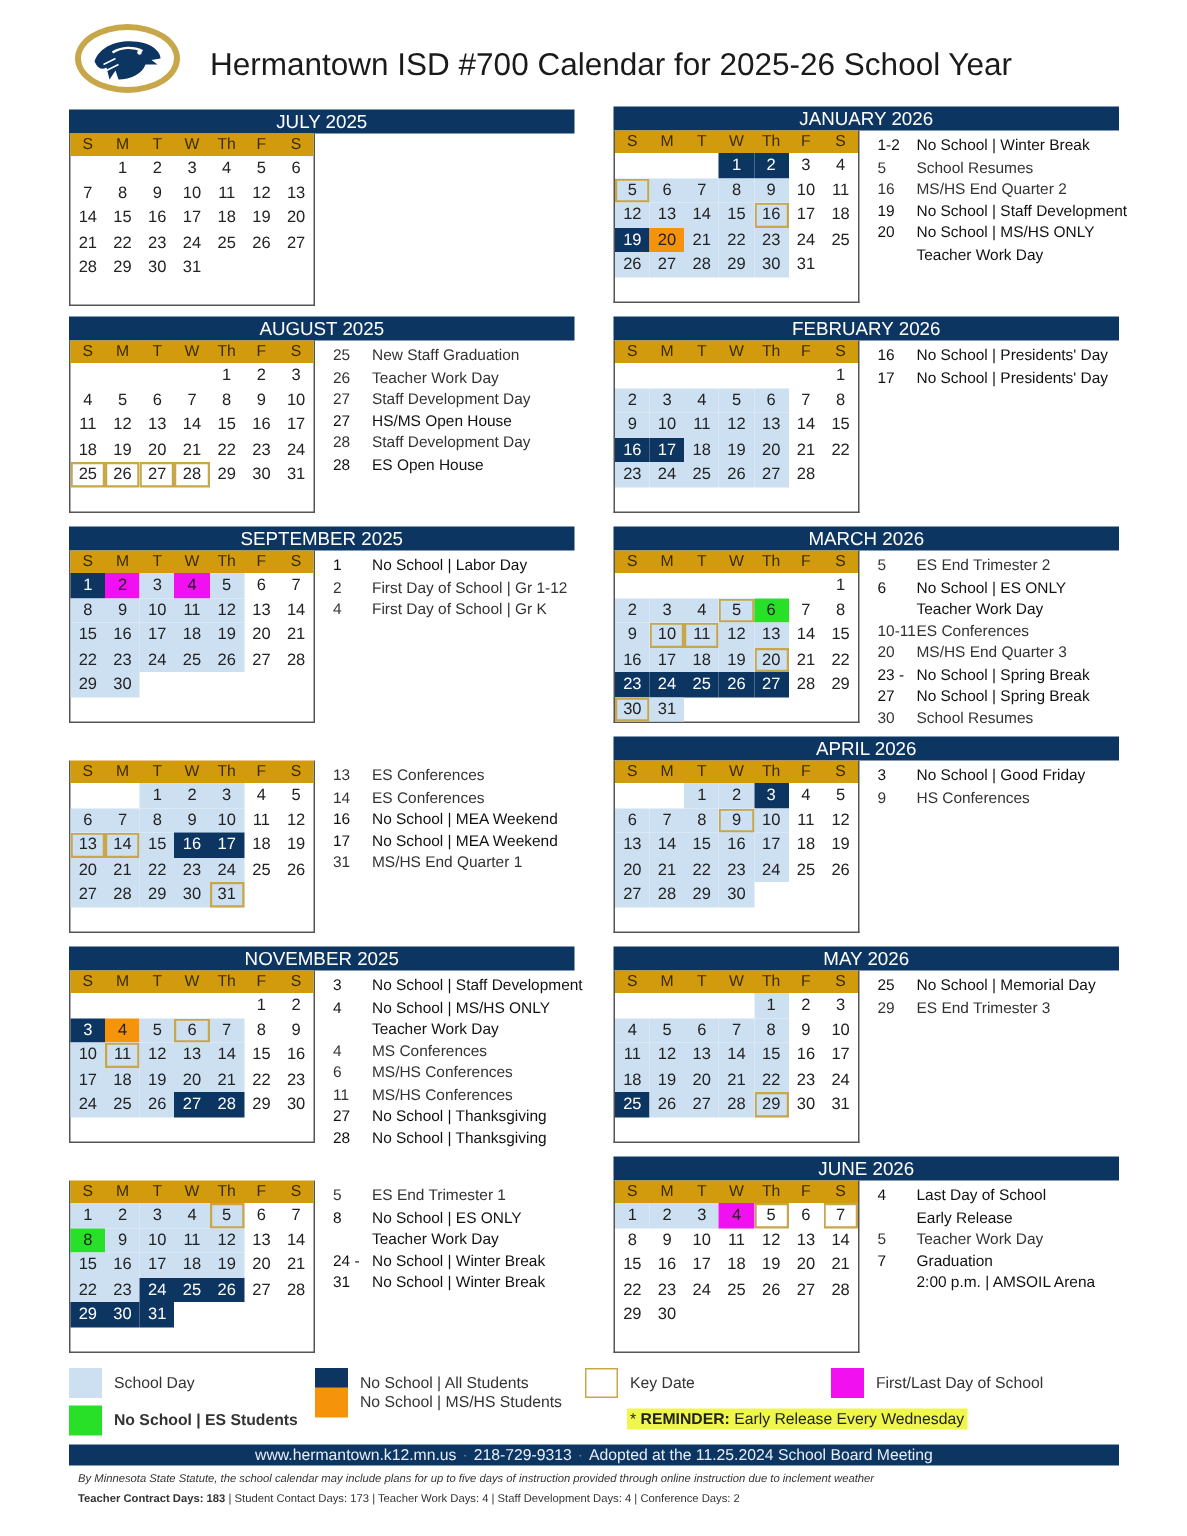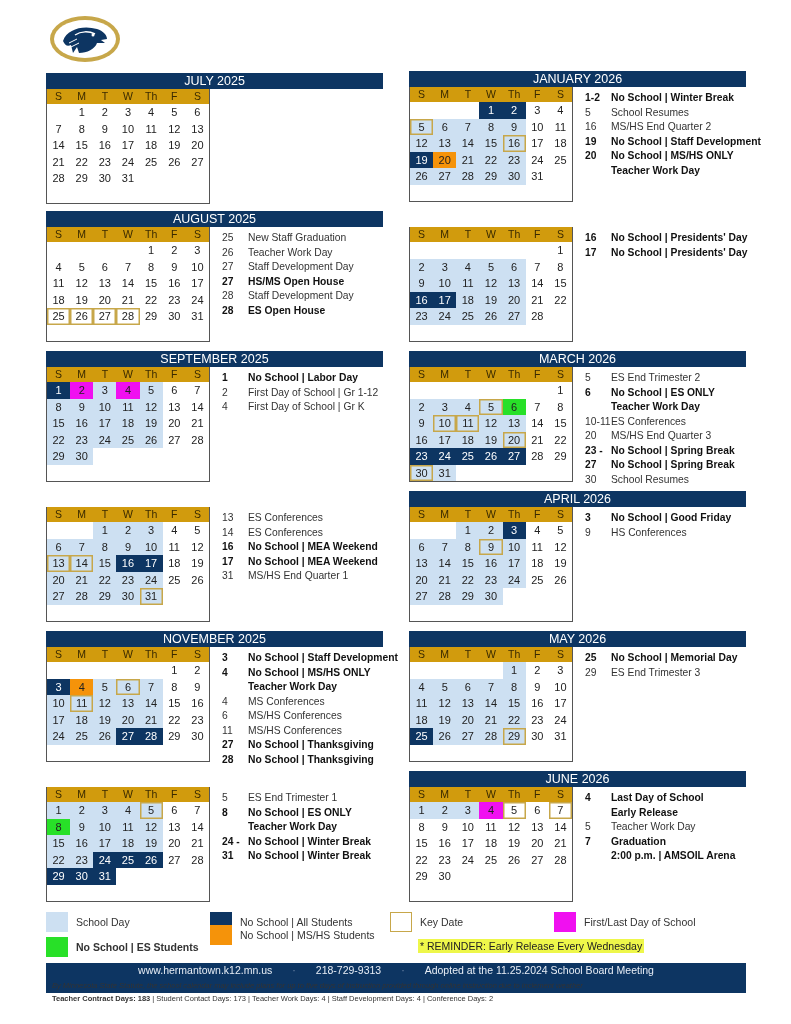--- a/index.html
+++ b/index.html
@@ -25,49 +25,50 @@
   .day { font-size: 11px; text-align: center; line-height: 16.5px; color: #222; position: relative; }
   .day.school { background: #cde0f2; }
   .day.noschool { background: #0d3562; color: #fff; }
   .day.first { background: #f010f0; }
   .day.es { background: #28e028; }
   .day.mshs { background: #f5930a; }
   .day.key { box-shadow: inset 0 0 0 1.5px #c7a74a; }
   .events { position: absolute; left: 176px; top: 20px; width: 200px; }
   .ev { display: flex; font-size: 10.3px; line-height: 14.5px; color: #333; white-space: nowrap; }
   .ev .d { width: 26px; flex: none; }
-  .ev.b { font-weight: bold; color: #111; }
+  .ev.b { font-weight: normal; color: #111; }
 
   .legend { position: absolute; left: 46px; top: 912px; width: 700px; height: 50px; }
   .lg { position: absolute; display: flex; align-items: center; font-size: 10.5px; color: #333; white-space: nowrap; }
   .sw { width: 22px; height: 20px; margin-right: 8px; }
   .reminder { background: #eef74a; padding: 1px 2px; font-size: 10.5px; color: #222; }
-  .reminder b { font-weight: normal; }
+  .reminder b { font-weight: bold; }
 
-  .footer-bar { position: absolute; left: 46px; top: 963px; width: 700px; height: 30px; background: #0d3562;
-                color: #e8eef6; font-size: 10.5px; line-height: 14px; display:flex; justify-content:center; gap: 20px; }
+  .footer-bar { position: absolute; left: 46px; top: 963px; width: 700px; height: 14px; background: #0d3562;
+                color: #e8eef6; font-size: 10.5px; line-height: 14px; display:flex; justify-content:center; gap: 4px; }
   .footer-bar .sep { color: #6e87a8; }
   .note { position: absolute; left: 52px; top: 981px; font-size: 7.5px; font-style: italic; color: #333; white-space: nowrap; }
   .counts { position: absolute; left: 52px; top: 994px; font-size: 7.5px; color: #333; white-space: nowrap; }
   .counts b { font-weight: bold; }
 </style>
 </head>
 <body>
 
 <div class="header">
   <div class="logo">
     <div class="logo-inner">
       <svg width="56" height="36" viewBox="0 0 56 36">
         <path d="M6 20 C10 8, 26 4, 40 8 C46 10, 50 14, 50 18 L44 19 L48 22 L40 22 C38 28, 30 32, 22 32 L20 26 L16 32 L14 24 C10 26, 8 24, 6 20 Z" fill="#0d3562"></path>
         <path d="M18 14 C24 10, 32 10, 38 13" stroke="#fff" stroke-width="1.5" fill="none"></path>
         <circle cx="36" cy="14" r="1.5" fill="#fff"></circle>
         <path d="M12 22 L20 18 M14 26 L22 22" stroke="#fff" stroke-width="1" fill="none"></path>
       </svg>
     </div>
   </div>
+  <div class="title">Hermantown ISD #700 Calendar for 2025-26 School Year</div>
 </div>
 
 <div id="months">
     <div class="month" style="left: 46px; top: 73px;">
       <div class="month-title">JULY 2025</div>
       <div class="grid-box">
         <div class="dow">
           <span>S</span>
           <span>M</span>
           <span>T</span>
@@ -543,20 +544,21 @@
           <span class="d">20</span>
           <span>No School | MS/HS ONLY</span>
         </div>
         <div class="ev b">
           <span class="d"></span>
           <span>Teacher Work Day</span>
         </div>
       </div>
     </div>
     <div class="month" style="left: 409px; top: 211px;">
+      <div class="month-title">FEBRUARY 2026</div>
       <div class="grid-box">
         <div class="dow">
           <span>S</span>
           <span>M</span>
           <span>T</span>
           <span>W</span>
           <span>Th</span>
           <span>F</span>
           <span>S</span>
         </div>

